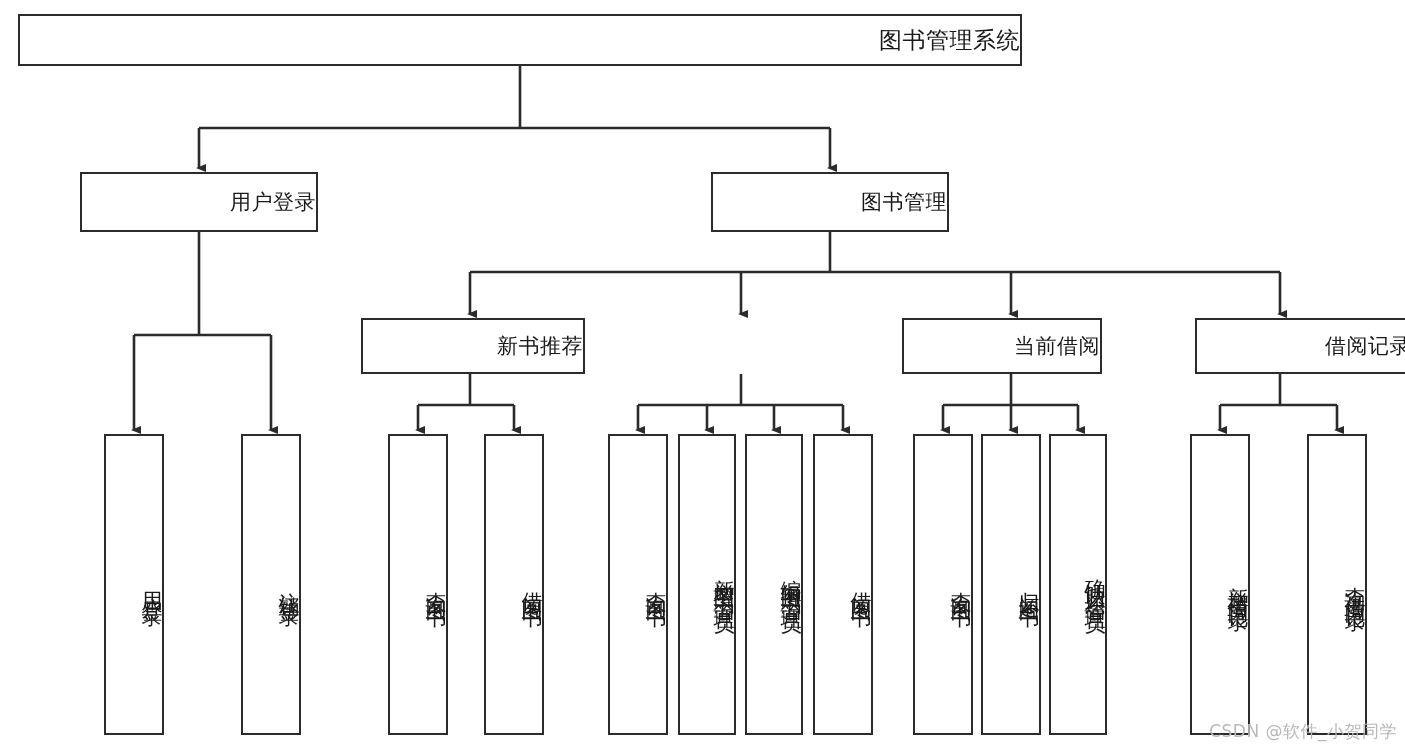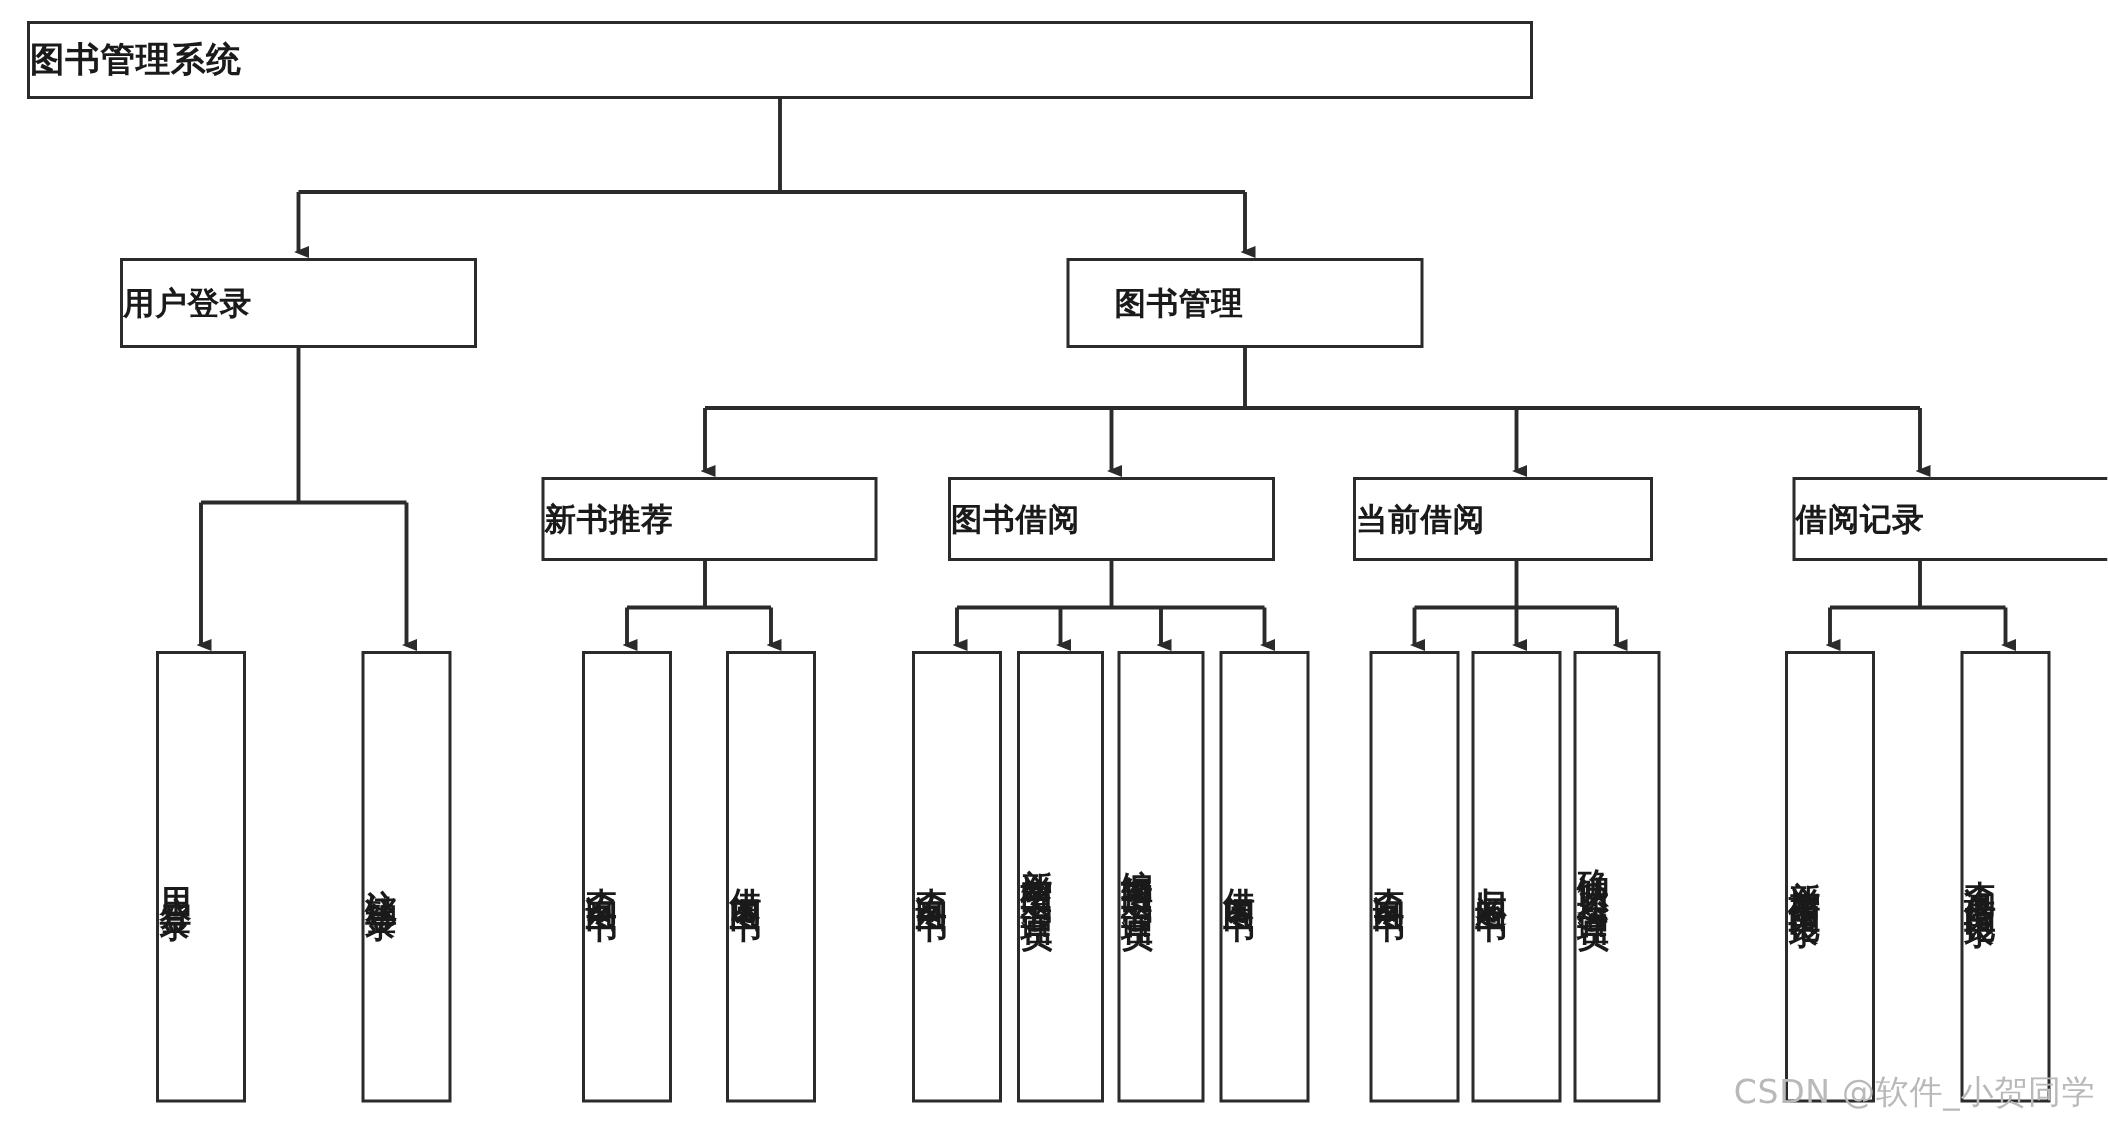--- a/index.html
+++ b/index.html
@@ -25,25 +25,24 @@
     width: 1405px;
     height: 747px;
   }
   .node {
     position: absolute;
     box-sizing: border-box;
     border: 2px solid #2b2b2b;
     background: #ffffff;
     display: flex;
     align-items: center;
-    justify-content: flex-start;
+    justify-content: flex-end;
     color: #1a1a1a;
     text-align: center;
     z-index: 2;
-    font-weight: bold;
   }
   .node.level0 {
     font-size: 23px;
   }
   .node.level1 {
     font-size: 21px;
   }
   .node.leaf {
     font-size: 21px;
   }
@@ -57,21 +56,21 @@
     text-orientation: upright;
     letter-spacing: 5px;
     line-height: 1.0;
     white-space: nowrap;
     max-height: 100%;
   }
   #watermark {
     position: absolute;
     right: 8px;
     bottom: 4px;
-    font-size: 22px;
+    font-size: 17px;
     color: #b9b9b9;
     letter-spacing: 0.5px;
     z-index: 5;
     white-space: nowrap;
   }
 </style>
 </head>
 <body>
 
 <div id="diagram-root">
@@ -133,23 +132,20 @@
   <div class="node level1" style="left: 80px; top: 172px; width: 238px; height: 60px;">
     <span class="node-label">用户登录</span>
   </div>
   <div class="node level1" style="left: 711px; top: 172px; width: 238px; height: 60px; padding-left: 30px;">
     <span class="node-label">图书管理</span>
   </div>
 
   <div class="node level1" style="left: 361px; top: 318px; width: 224px; height: 56px;">
     <span class="node-label">新书推荐</span>
   </div>
-  <div class="node level1" style="left: 632px; top: 318px; width: 218px; height: 56px;">
-    <span class="node-label">图书借阅</span>
-  </div>
   <div class="node level1" style="left: 902px; top: 318px; width: 200px; height: 56px;">
     <span class="node-label">当前借阅</span>
   </div>
   <div class="node level1" style="left: 1171px; top: 318px; width: 218px; height: 56px; margin-left: 24px;">
     <span class="node-label">借阅记录</span>
   </div>
 
   <div class="node leaf" style="left: 104px; top: 434px; width: 60px; height: 301px;">
     <span class="node-label">用户登录</span>
   </div>

